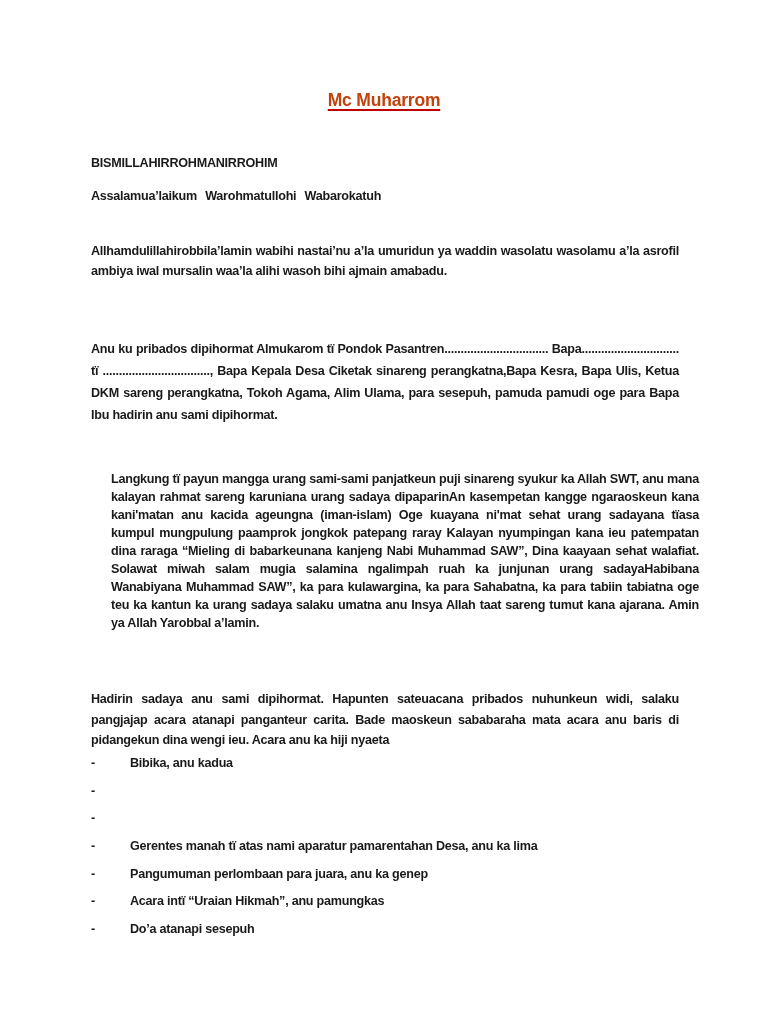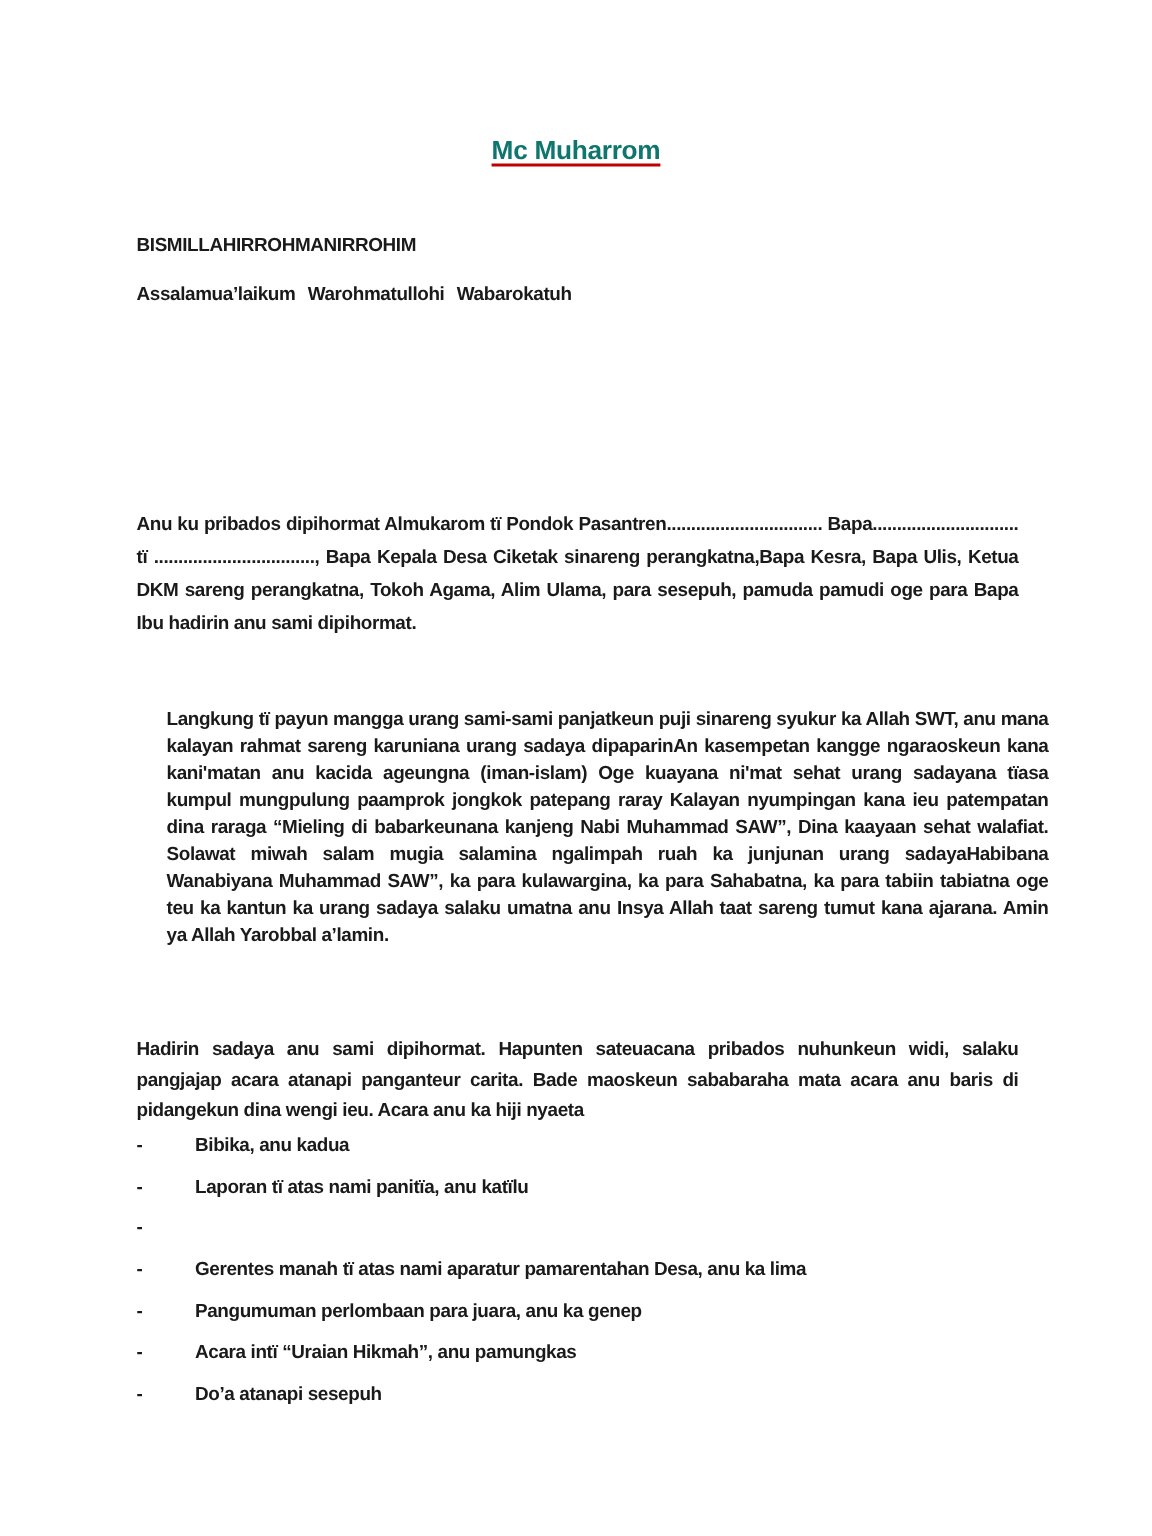--- a/index.html
+++ b/index.html
@@ -19,21 +19,21 @@
   }
   .doc-title {
     position: absolute;
     top: 90px;
     left: 0;
     width: 768px;
     margin: 0;
     text-align: center;
     font-size: 17.5px;
     font-weight: bold;
-    color: #0f766e;
+    color: #c2410c;
     text-decoration: underline;
     text-decoration-color: #c00000;
     text-decoration-thickness: 1.5px;
     text-underline-offset: 3px;
     letter-spacing: -0.2px;
   }
   .line, .para {
     position: absolute;
     left: 91px;
     width: 588px;
@@ -73,32 +73,32 @@
 </head>
 <body>
 
 <div class="page">
 
   <h1 class="doc-title">Mc Muharrom</h1>
 
   <p class="line salam">Assalamua’laikum Warohmatullohi Wabarokatuh</p>
   <p class="line bismillah">BISMILLAHIRROHMANIRROHIM</p>
 
+  <p class="para para-1">Allhamdulillahirobbila’lamin wabihi nastai’nu a’la umuridun ya waddin wasolatu wasolamu a’la asrofil ambiya iwal mursalin waa’la alihi wasoh bihi ajmain amabadu.</p>
   <p class="para para-2">Anu ku pribados dipihormat Almukarom tï Pondok Pasantren................................ Bapa.............................. tï ................................., Bapa Kepala Desa Ciketak sinareng perangkatna,Bapa Kesra, Bapa Ulis, Ketua DKM sareng perangkatna, Tokoh Agama, Alim Ulama, para sesepuh, pamuda pamudi oge para Bapa Ibu hadirin anu sami dipihormat.</p>
   <p class="para para-3">Langkung tï payun mangga urang sami-sami panjatkeun puji sinareng syukur ka Allah SWT, anu mana kalayan rahmat sareng karuniana urang sadaya dipaparinAn kasempetan kangge ngaraoskeun kana kani'matan anu kacida ageungna (iman-islam) Oge kuayana ni'mat sehat urang sadayana tïasa kumpul mungpulung paamprok jongkok patepang raray Kalayan nyumpingan kana ieu patempatan dina raraga “Mieling di babarkeunana kanjeng Nabi Muhammad SAW”, Dina kaayaan sehat walafiat. Solawat miwah salam mugia salamina ngalimpah ruah ka junjunan urang sadayaHabibana Wanabiyana Muhammad SAW”, ka para kulawargina, ka para Sahabatna, ka para tabiin tabiatna oge teu ka kantun ka urang sadaya salaku umatna anu Insya Allah taat sareng tumut kana ajarana. Amin ya Allah Yarobbal a’lamin.</p>
   <p class="para para-4">Hadirin sadaya anu sami dipihormat. Hapunten sateuacana pribados nuhunkeun widi, salaku pangjajap acara atanapi panganteur carita. Bade maoskeun sababaraha mata acara anu baris di pidangekun dina wengi ieu. Acara anu ka hiji nyaeta</p>
 
   <div class="agenda">
     <div class="agenda-item">
       <span class="dash">-</span>
       <span class="item-text">Bibika, anu kadua</span>
     </div>
     <div class="agenda-item">
       <span class="dash">-</span>
-      <span class="item-text">Laporan tï atas nami panitïa, anu katïlu</span>
     </div>
     <div class="agenda-item">
       <span class="dash">-</span>
     </div>
     <div class="agenda-item">
       <span class="dash">-</span>
       <span class="item-text">Gerentes manah tï atas nami aparatur pamarentahan Desa, anu ka lima</span>
     </div>
     <div class="agenda-item">
       <span class="dash">-</span>

